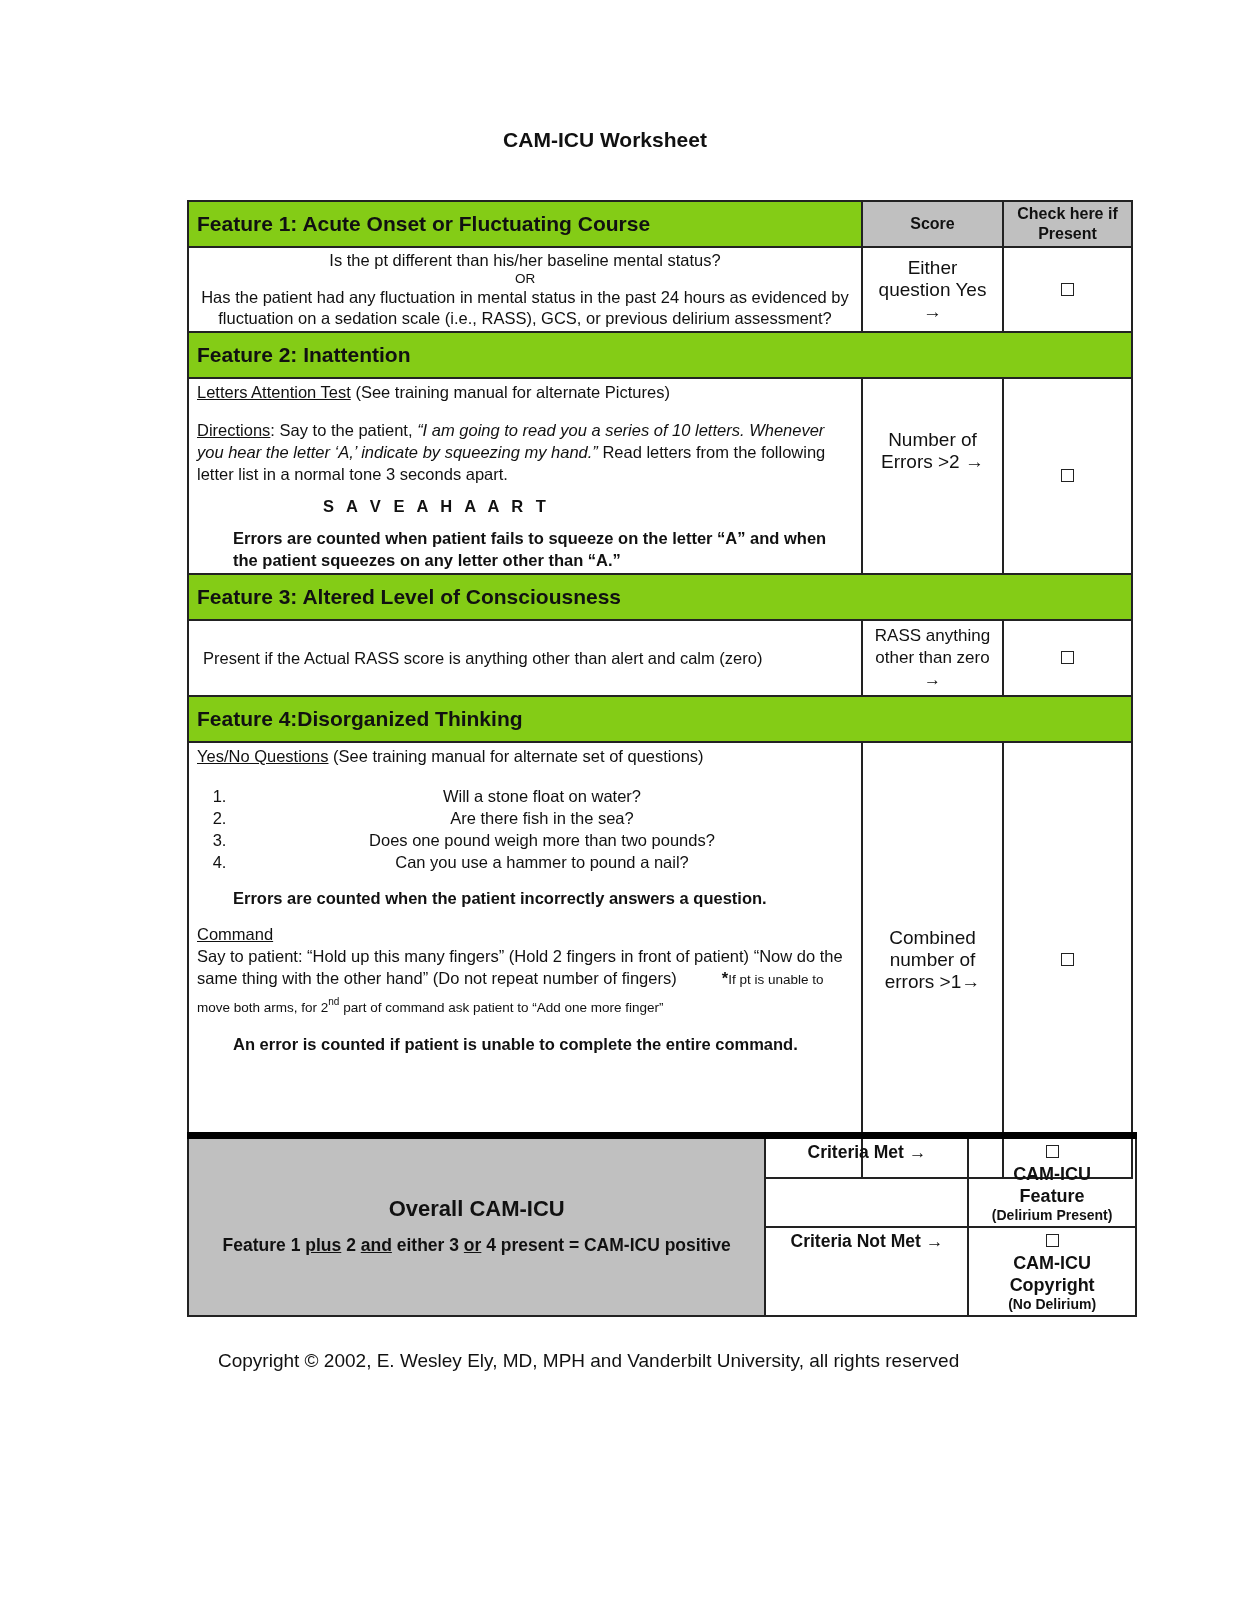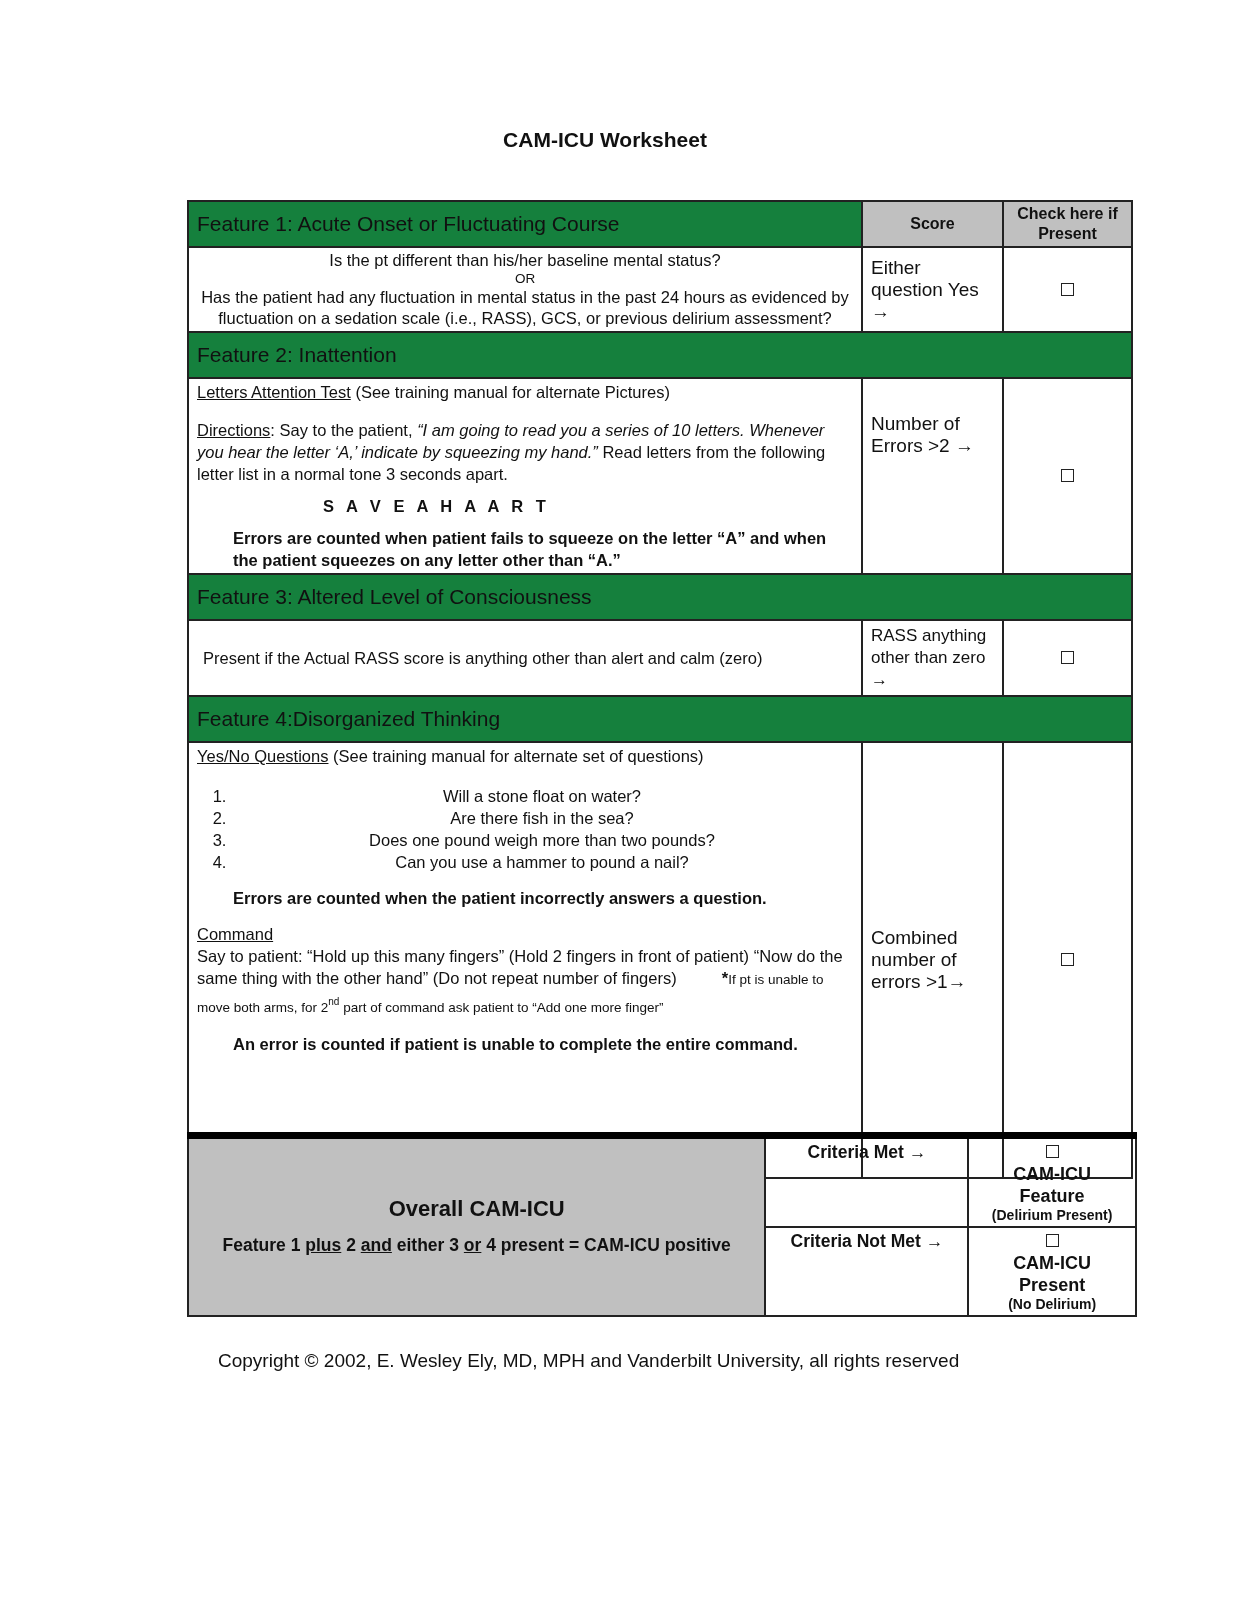--- a/index.html
+++ b/index.html
@@ -1,24 +1,24 @@
 <!DOCTYPE html>
 <html><head>
 <meta charset="utf-8">
 <style>
   html, body { margin: 0; padding: 0; background: #ffffff; }
   body { width: 1236px; height: 1600px; position: relative; font-family: "Liberation Sans", sans-serif; color: #111; }
   .title { position: absolute; top: 128px; left: 0; width: 1210px; text-align: center; font-weight: bold; font-size: 21px; }
   table.main { position: absolute; left: 187px; top: 200px; width: 944px; border-collapse: collapse; table-layout: fixed; }
   table.main td { border: 2px solid #222; vertical-align: top; padding: 2px 8px; font-size: 16.5px; line-height: 22px; }
-  .hdr { background: #15803d; font-weight: normal; font-size: 21px !important; vertical-align: middle !important; height: 40px; }
+  .hdr { background: #84cc16; font-weight: bold; font-size: 21px !important; vertical-align: middle !important; height: 40px; }
   .hdr-small { background: #c0c0c0; font-weight: bold; font-size: 16px !important; line-height: 20px !important; text-align: center; vertical-align: middle !important; }
   .center { text-align: center; }
   .mid { vertical-align: middle !important; }
-  .score { font-size: 19px !important; line-height: 22px !important; margin-left: 20px; }
+  .score { text-align: center; font-size: 19px !important; line-height: 22px !important; margin-left: 20px; }
   .checkbox { display: inline-block; width: 11px; height: 11px; border: 1.5px solid #222; }
   .u { text-decoration: underline; }
   .i { font-style: italic; }
   .b { font-weight: bold; margin-left: 36px; }
   .gap { height: 16px; }
   .letters { font-weight: bold; letter-spacing: 4px; padding-left: 126px; }
   ol.q { margin: 4px 0 0 14px; padding-left: 20px; }
   ol.q li { line-height: 22px; }
   .small { font-size: 13.5px; }
   sup { font-size: 10px; }
@@ -72,21 +72,21 @@
       </div>
       <div class="gap"></div>
       <div>
         <span class="u">Directions</span><span>:  Say to the patient, </span><span class="i">“I am going to read you a series of 10 letters. Whenever you hear the letter ‘A,’ indicate by squeezing my hand.”</span><span>  Read letters from the following letter list in a normal tone 3 seconds apart.</span>
       </div>
       <div class="gap" style="height:10px"></div>
       <div class="letters">S A V E A H A A R T</div>
       <div class="gap" style="height:10px"></div>
       <div class="b">Errors are counted when patient fails to squeeze on the letter “A” and when the patient squeezes on any letter other than “A.”</div>
     </td>
-    <td class="score" style="padding-top:34px;">
+    <td class="score" style="padding-top:50px;">
       <span>Number of Errors  &gt;2 →</span>
     </td>
     <td class="center mid">
       <span class="checkbox"></span>
     </td>
   </tr>
 
   <tr>
     <td class="hdr" colspan="3">Feature 3: Altered Level of Consciousness</td>
   </tr>
@@ -152,20 +152,20 @@
       <div>CAM-ICU</div>
       <div>Feature</div>
       <div class="sub">(Delirium Present)</div>
     </td>
   </tr>
   <tr style="height:86px;">
     <td class="ov-crit">Criteria Not Met →</td>
     <td class="ov-res">
       <span class="checkbox"></span>
       <div>CAM-ICU</div>
-      <div>Present</div>
+      <div>Copyright</div>
       <div class="sub">(No Delirium)</div>
     </td>
   </tr>
 </tbody>
   </table>
 
 <div class="copyright">Copyright © 2002, E. Wesley Ely, MD, MPH and Vanderbilt University, all rights reserved</div>
 
 </body></html>

